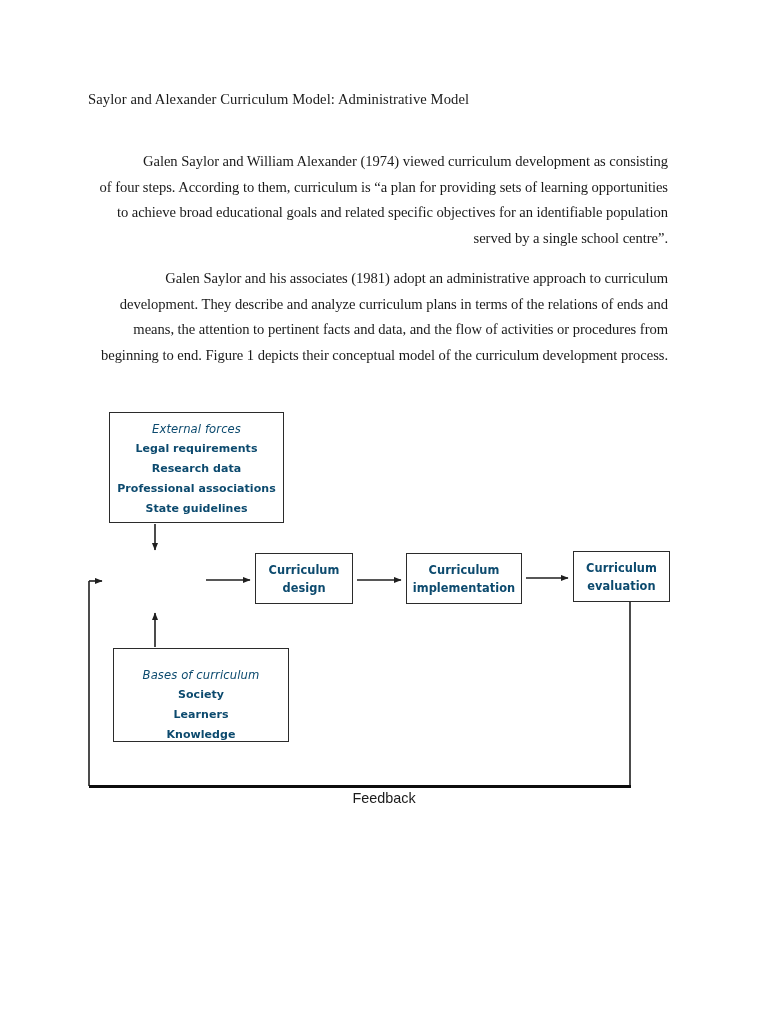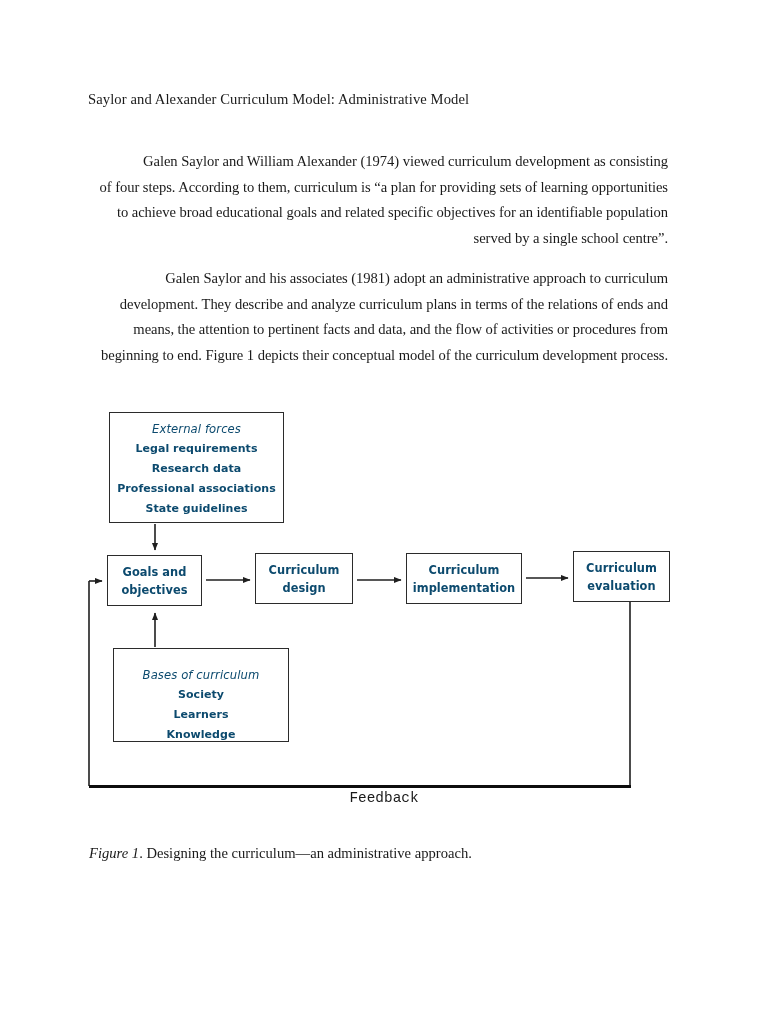--- a/index.html
+++ b/index.html
@@ -127,21 +127,21 @@
 
   .proc span { display: block; }
 
   .feedback-label {
     position: absolute;
     left: 0;
     top: 395px;
     width: 768px;
     text-align: center;
     font-size: 14.4px;
-    font-family: Liberation Mono, monospace;
+    font-family: Liberation Sans, sans-serif;
   }
 </style>
 </head>
 <body>
 
 <div class="page">
 
   <div class="doc-title">Saylor and Alexander Curriculum Model: Administrative Model</div>
 
   <div class="para para-1">Galen Saylor and William Alexander (1974) viewed curriculum development as consisting of four steps. According to them, curriculum is “a plan for providing sets of learning opportunities to achieve broad educational goals and related specific objectives for an identifiable population served by a single school centre”.</div>
@@ -185,40 +185,33 @@
       <div class="list-item">State guidelines</div>
     </div>
 
     <div class="dbox box-bases">
       <div class="list-head">Bases of curriculum</div>
       <div class="list-item">Society</div>
       <div class="list-item">Learners</div>
       <div class="list-item">Knowledge</div>
     </div>
 
-    <div class="dbox proc box-goals">
-      <span>Goals and</span>
-      <span>objectives</span>
-    </div>
 
     <div class="dbox proc box-design">
       <span>Curriculum</span>
       <span>design</span>
     </div>
 
     <div class="dbox proc box-implement">
       <span>Curriculum</span>
       <span>implementation</span>
     </div>
 
     <div class="dbox proc box-evaluate">
       <span>Curriculum</span>
       <span>evaluation</span>
     </div>
   </div>
 
   <div class="feedback-label" style="top:790px;">Feedback</div>
 
-  <div class="fig-caption">
-    <span class="fig-em">Figure 1</span><span>. Designing the curriculum—an administrative approach.</span>
-  </div>
 
 </div>
 
 </body></html>

